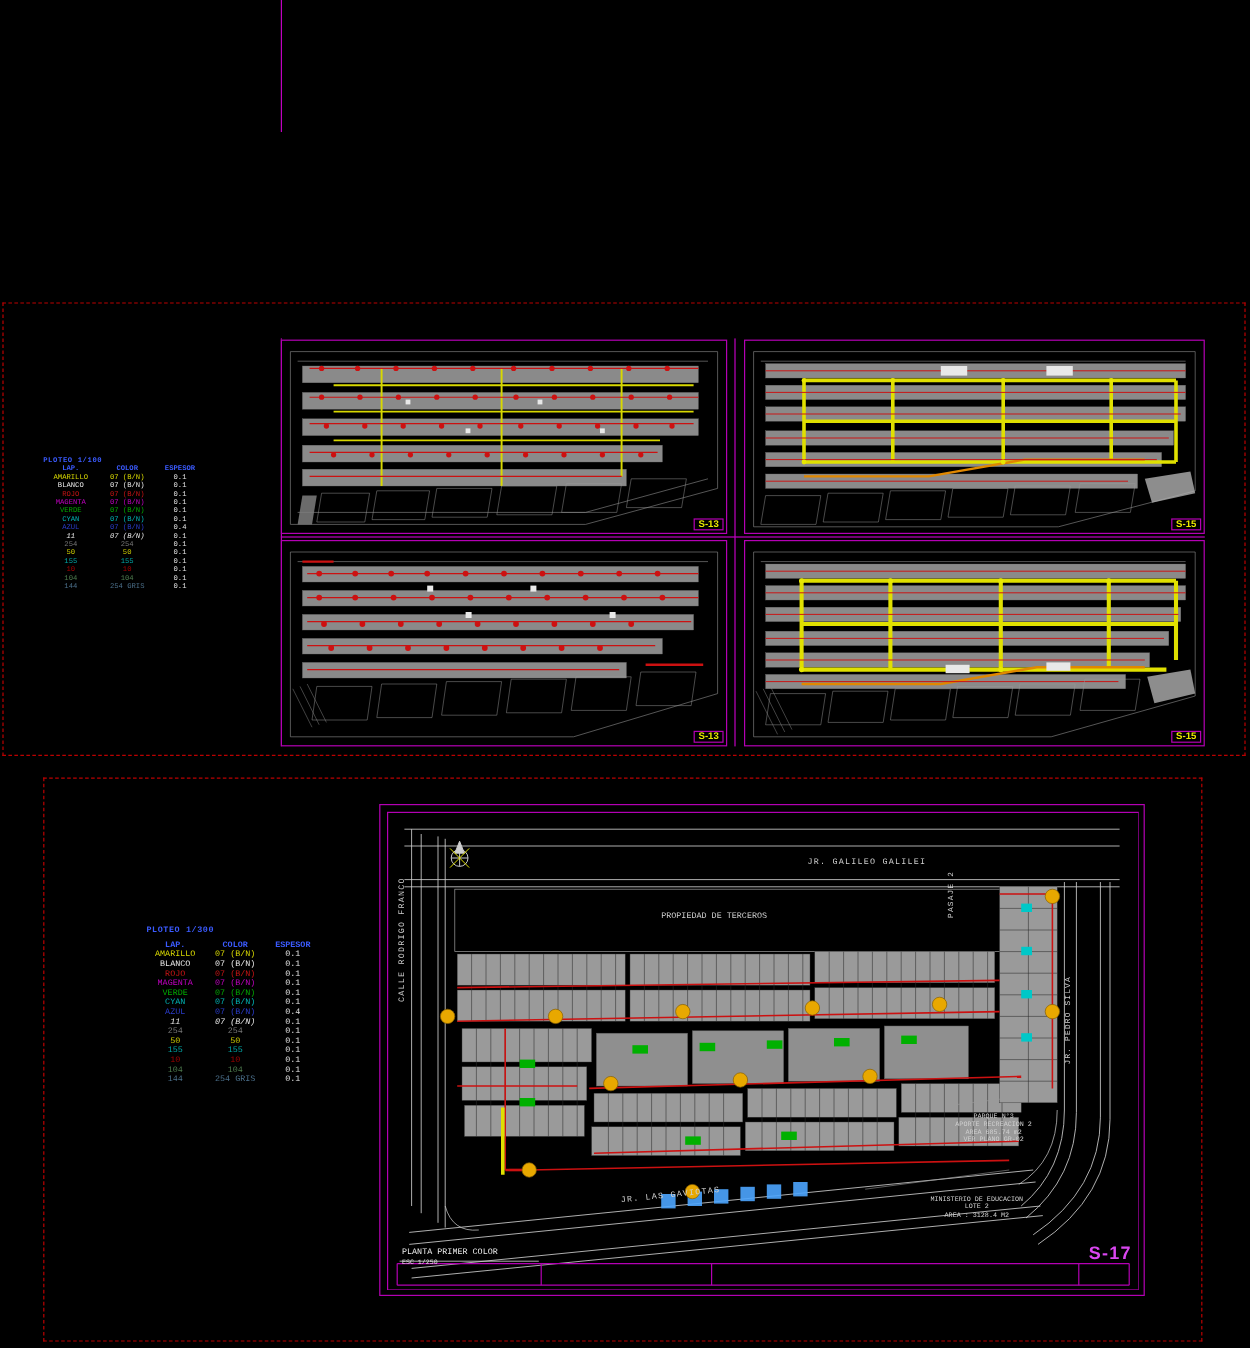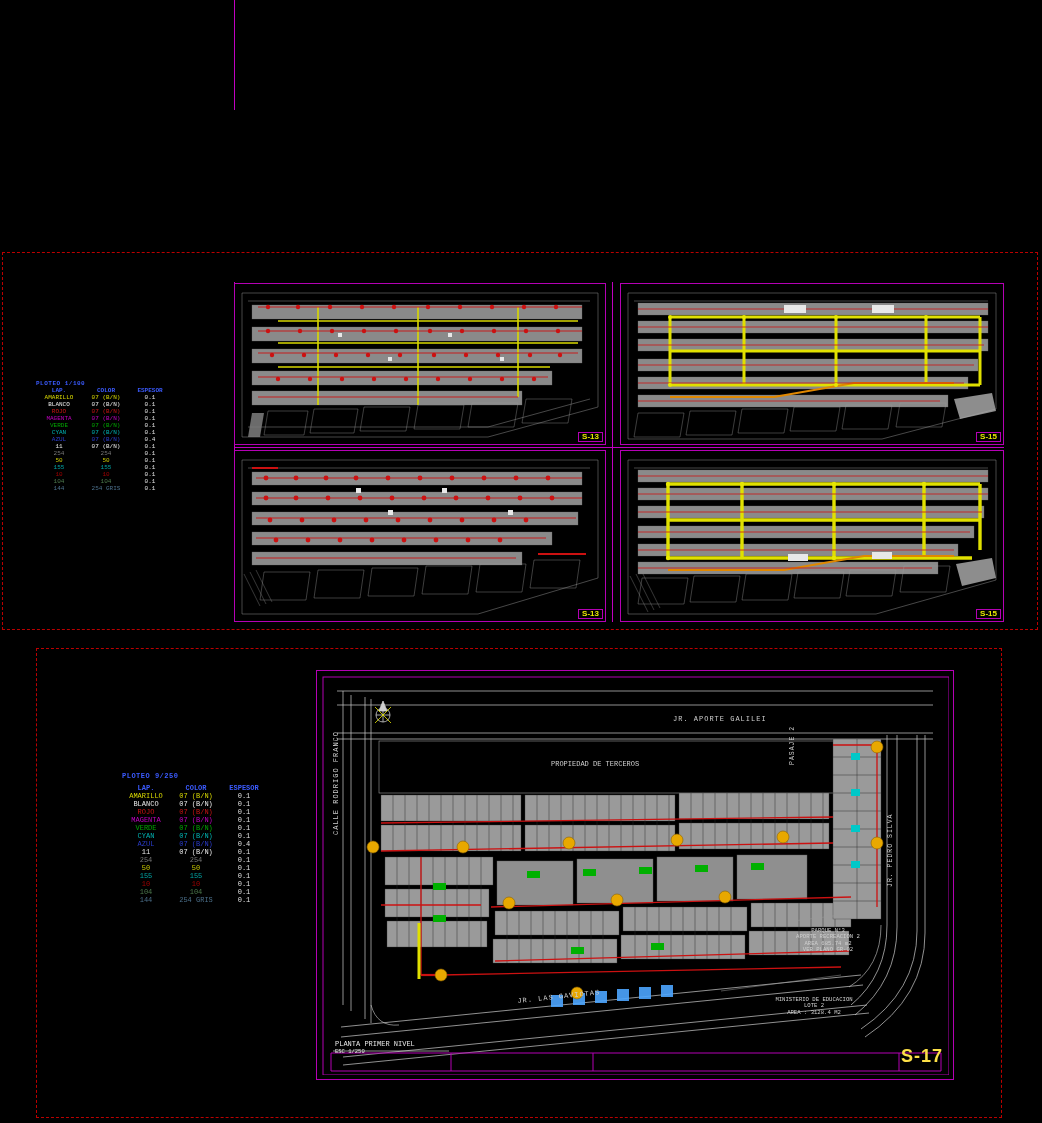--- a/index.html
+++ b/index.html
@@ -26,21 +26,21 @@
   .legend table { border-collapse:collapse; }
   .legend td { padding:0 0; white-space:nowrap; text-align:center; }
   .legend .hdr td { color:#3b5bff; font-weight:bold; }
   .c-amarillo { color:#d8d800;margin-top:20px; }
   .c-blanco   { color:#e8e8e8; }
   .c-rojo     { color:#c81414;margin-top:44px; }
   .c-magenta  { color:#c000c0; }
   .c-verde    { color:#00a800; }
   .c-cyan     { color:#00b4b4; }
   .c-azul     { color:#2a3ccc; }
-  .c-11       { color:#e8e8e8; }
+  .c-11       { color:#e8e8e8;font-style:italic; }
   .c-254      { color:#767676; }
   .c-50       { color:#c8c800; }
   .c-155      { color:#00a4a4; }
   .c-10       { color:#a00000; }
   .c-104      { color:#4d7a4d; }
   .c-144      { color:#4b6f8a; }
   .c-esp      { color:#e0e0e0; }
 
   
   .panel { position:absolute; border:1px solid #b400b4; background:#000; overflow:hidden; }
@@ -57,22 +57,22 @@
 
   .street-label {
     position:absolute; color:#cfcfcf; font-family:"Liberation Mono", monospace;
     letter-spacing:1px; white-space:nowrap;
   }
   .blk-label {
     position:absolute; color:#cfcfcf; font-family:"Liberation Mono", monospace;
     white-space:nowrap; text-align:center; line-height:1.15;
   }
   #sheet-17 {
-    position:absolute; right:6px; bottom:8px;
-    color:#fde047; font-weight:bold; font-size:18px;
+    position:absolute; right:6px; bottom:22px;
+    color:#d946ef; font-weight:bold; font-size:15px;
     letter-spacing:1px; font-family:"Liberation Sans", sans-serif;
   }
   .plan-title {
     position:absolute; color:#e8e8e8; font-family:"Liberation Mono", monospace;
     white-space:nowrap; line-height:1;
   }
 </style>
 </head>
 <body>
 
@@ -493,21 +493,21 @@
           <path d="M6 122 L24 158 M12 120 L30 156 M18 118 L36 154"></path>
         </g>
       </svg>
     </div>
     <div class="sheet-tag" style="right:2px; bottom:2px; font-size:8px;">S-15</div>
   </div>
 
   <div class="abs dash-red" style="left:36px; top:648px; width:966px; height:470px;"></div>
 
   <div class="legend" style="left:122px; top:772px; font-size:7px;">
-    <div class="lg-title" style="margin-bottom:4px;">PLOTEO  9/250</div>
+    <div class="lg-title" style="margin-bottom:4px;">PLOTEO  1/300</div>
     <table>
       <tbody>
           <tr class="hdr">
         <td style="width:48px;">LAP.</td>
         <td style="width:52px;">COLOR</td>
         <td style="width:44px;">ESPESOR</td>
       </tr>
       </tbody>
         <tbody id="legend-main-body">
           <tr>
@@ -767,21 +767,21 @@
           <path d="M10 378 L620 378"></path>
           <path d="M10 378 L10 396 M130 378 L130 396 M272 378 L272 396 M578 378 L578 396 M620 378 L620 396"></path>
           <path d="M10 396 L620 396"></path>
         </g>
         <g stroke="#cfcfcf" stroke-width="0.7" fill="none">
           <path d="M12 376 L128 376"></path>
         </g>
       </svg>
 
       
-      <div class="street-label" style="left:352px; top:40px; font-size:7px;">JR. APORTE GALILEI</div>
+      <div class="street-label" style="left:352px; top:40px; font-size:7px;">JR. GALILEO GALILEI</div>
 
       <div class="street-label" style="left:11px; top:160px; font-size:7px; transform:rotate(-90deg); transform-origin:left top;">CALLE RODRIGO FRANCO</div>
 
       <div class="street-label" style="left:196px; top:322px; font-size:7px; transform:rotate(-6deg); transform-origin:left top;">JR. LAS GAVIOTAS</div>
 
       <div class="street-label" style="left:566px; top:212px; font-size:6.5px; transform:rotate(-90deg); transform-origin:left top;">JR. PEDRO SILVA</div>
 
       <div class="street-label" style="left:468px; top:90px; font-size:6.5px; transform:rotate(-90deg); transform-origin:left top;">PASAJE 2</div>
 
       <div class="blk-label" style="left:230px; top:85px; font-size:7px;">PROPIEDAD DE TERCEROS</div>
@@ -794,21 +794,21 @@
       </div>
 
       <div class="blk-label" style="left:428px; top:322px; font-size:5.6px; width:130px;">
         <div>MINISTERIO DE EDUCACION</div>
         <div>LOTE   2</div>
         <div>AREA : 3128.4 M2</div>
       </div>
 
       
       <div class="plan-title" style="left:14px; top:366px; font-size:7px;">
-        <span>PLANTA PRIMER NIVEL</span>
+        <span>PLANTA PRIMER COLOR</span>
       </div>
       <div class="plan-title" style="left:14px; top:374px; font-size:5.5px;">
         <span>ESC 1/250</span>
       </div>
 
       
       <div id="sheet-17">S-17</div>
     </div>
   </div>
 

